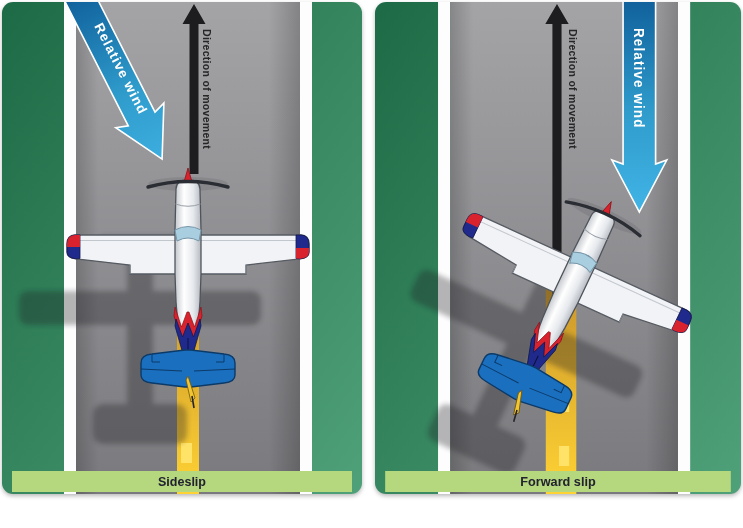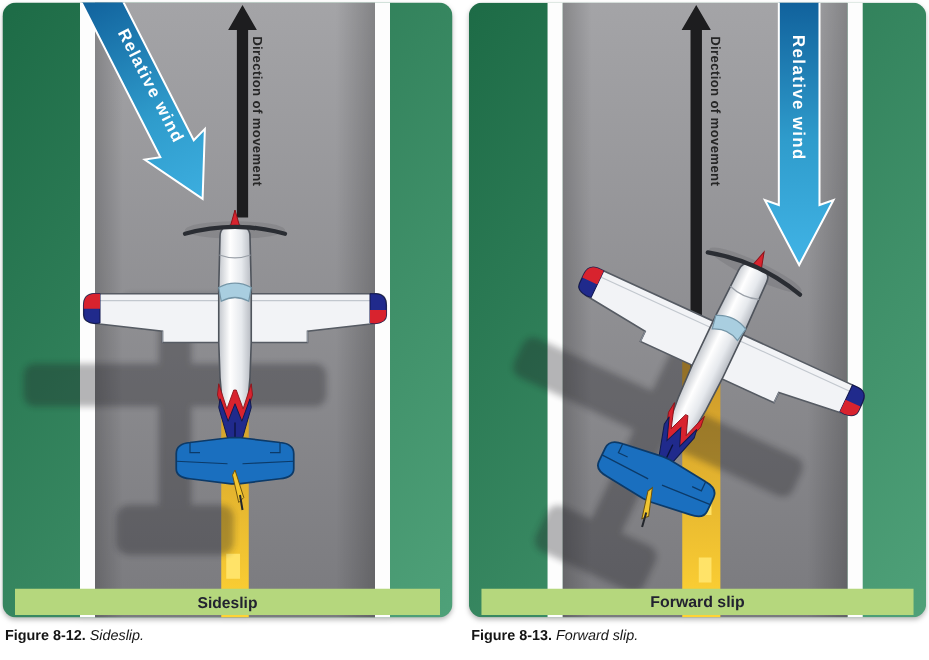--- a/index.html
+++ b/index.html
@@ -121,21 +121,20 @@
         <text class="wind-text" transform="translate(92,24) rotate(63)">Relative wind</text>
 
         <use href="#plane" transform="translate(186,290)"></use>
 
         <g>
           <rect x="10" y="469" width="340" height="21" fill="#b5d77d"></rect>
           <text class="banner-text" x="180" y="484">Sideslip</text>
         </g>
       </g>
     </svg>
-    <figcaption><strong>Figure 8-12.</strong> <em>Sideslip.</em></figcaption>
   </figure>
 
   <figure class="panel">
     <svg class="panel-svg" width="366" height="492" viewBox="0 0 360 492" preserveAspectRatio="none">
       <g clip-path="url(#panelClip)">
         <rect x="0" y="0" width="360" height="492" fill="url(#grassGrad)"></rect>
         <rect x="62" y="0" width="12" height="492" fill="#fdfdfd"></rect>
         <rect x="298" y="0" width="12" height="492" fill="#fdfdfd"></rect>
         <rect x="74" y="0" width="224" height="492" fill="url(#runwayGrad)"></rect>
         <rect x="74" y="0" width="224" height="492" fill="url(#runwayShade)"></rect>
@@ -156,16 +155,15 @@
         <text class="wind-text" transform="translate(255,26) rotate(90)">Relative wind</text>
 
         <use href="#plane" transform="translate(180,312) rotate(25)"></use>
 
         <g>
           <rect x="10" y="469" width="340" height="21" fill="#b5d77d"></rect>
           <text class="banner-text" x="180" y="484">Forward slip</text>
         </g>
       </g>
     </svg>
-    <figcaption><strong>Figure 8-13.</strong> <em>Forward slip.</em></figcaption>
   </figure>
 
 </div>
 
 </body></html>

